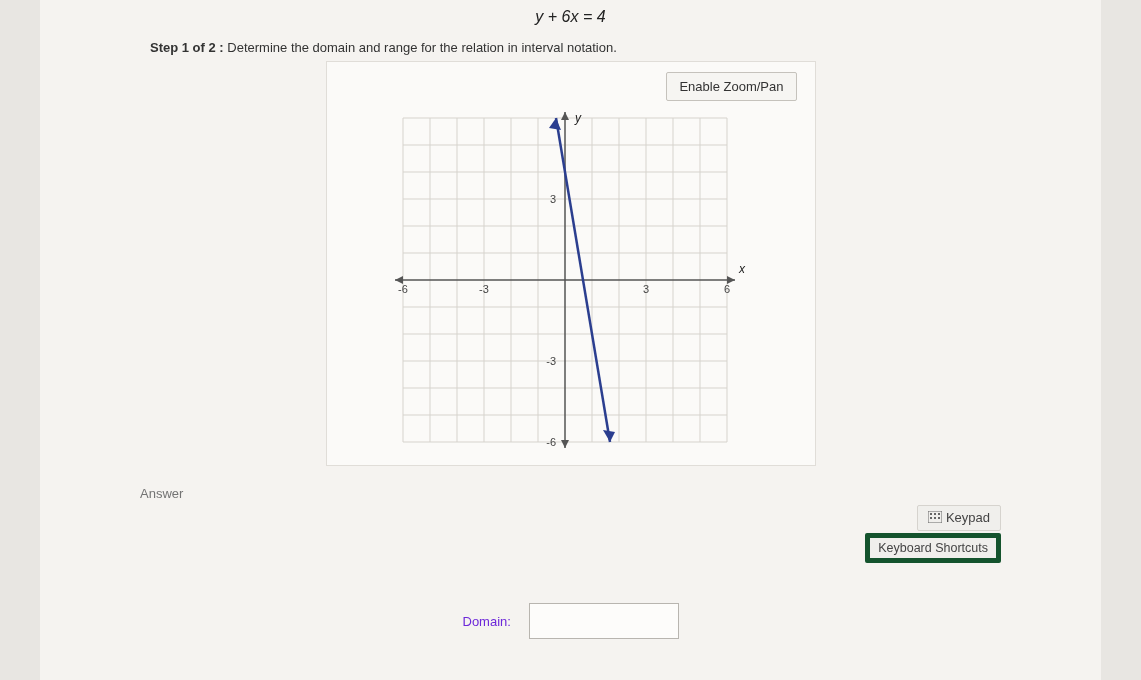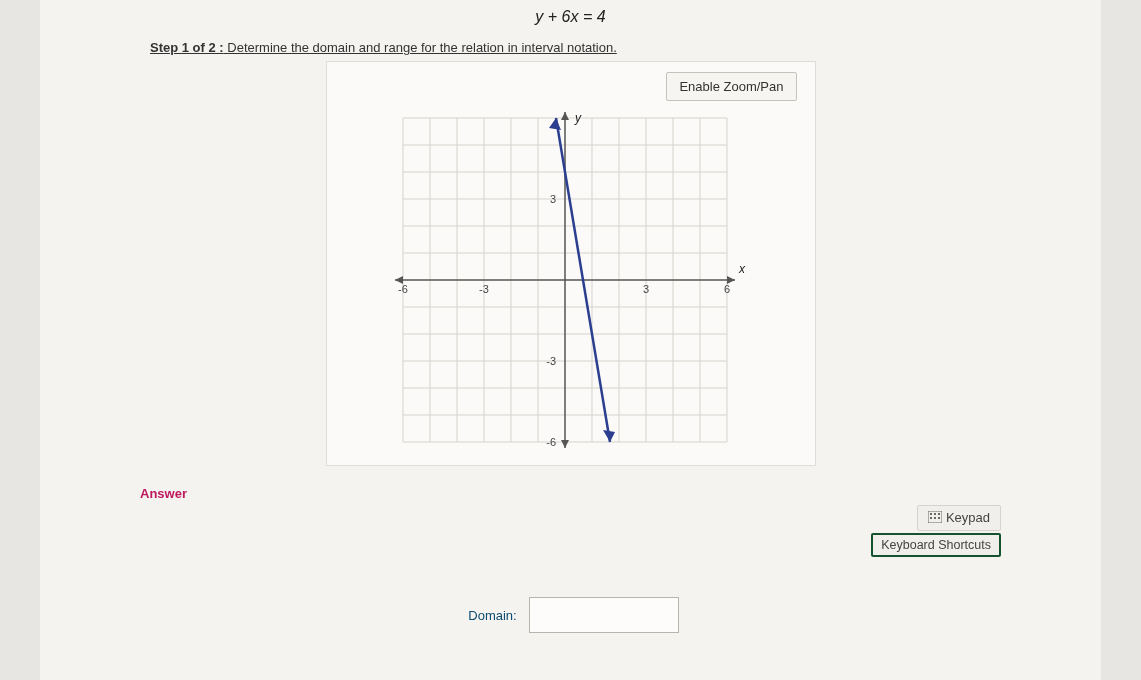--- a/index.html
+++ b/index.html
@@ -21,21 +21,20 @@
       text-align: center;
       padding: 8px 0;
       font-size: 16px;
       font-style: italic;
       color: #222;
     }
     .step-label {
       padding: 6px 110px;
       font-size: 13px;
       color: #333;
-      text-decoration: underline;
     }
     .step-label b { font-weight: bold; }
     .graph-area {
       background: #fbfaf8;
       border: 1px solid #e0ddd8;
       margin: 0 auto;
       width: 490px;
       height: 405px;
       position: relative;
     }
@@ -55,22 +54,22 @@
       position: absolute;
       left: 48px;
       top: 48px;
     }
     .answer-section {
       margin-top: 20px;
       padding: 0 100px;
     }
     .answer-label {
       font-size: 13px;
-      color: #be185d;
-      font-weight: bold;
+      color: #737373;
+      font-weight: normal;
       margin-bottom: 4px;
     }
     .helpers {
       float: right;
       text-align: right;
       font-size: 13px;
       color: #444;
     }
     .keypad-btn {
       display: inline-block;
@@ -82,44 +81,44 @@
       margin-bottom: 2px;
       margin-left: 12px;
     }
     .keypad-btn .kp-icon {
       display: inline-block;
       vertical-align: middle;
       margin-right: 4px;
     }
     .shortcuts-link {
       background: #f0efec;
-      border: 2px solid #14532d;
+      border: 5px solid #14532d;
       padding: 3px 8px;
       border-radius: 2px;
       cursor: pointer;
       font-size: 12.5px;
       display: inline-block;
     }
     .input-rows {
       clear: both;
       text-align: center;
       padding-top: 40px;
     }
     .input-row {
       display: flex;
       justify-content: center;
       align-items: center;
       margin-bottom: 10px;
     }
     .input-label {
       font-size: 13px;
-      color: #0c4a6e;
+      color: #6d28d9;
       margin-right: 6px;
       width: 60px;
-      text-align: center;
+      text-align: left;
     }
     .answer-input {
       width: 150px;
       height: 36px;
       border: 1px solid #b8b5af;
       background: #fdfcfa;
       padding: 4px 6px;
       font-size: 14px;
     }
   </style>

